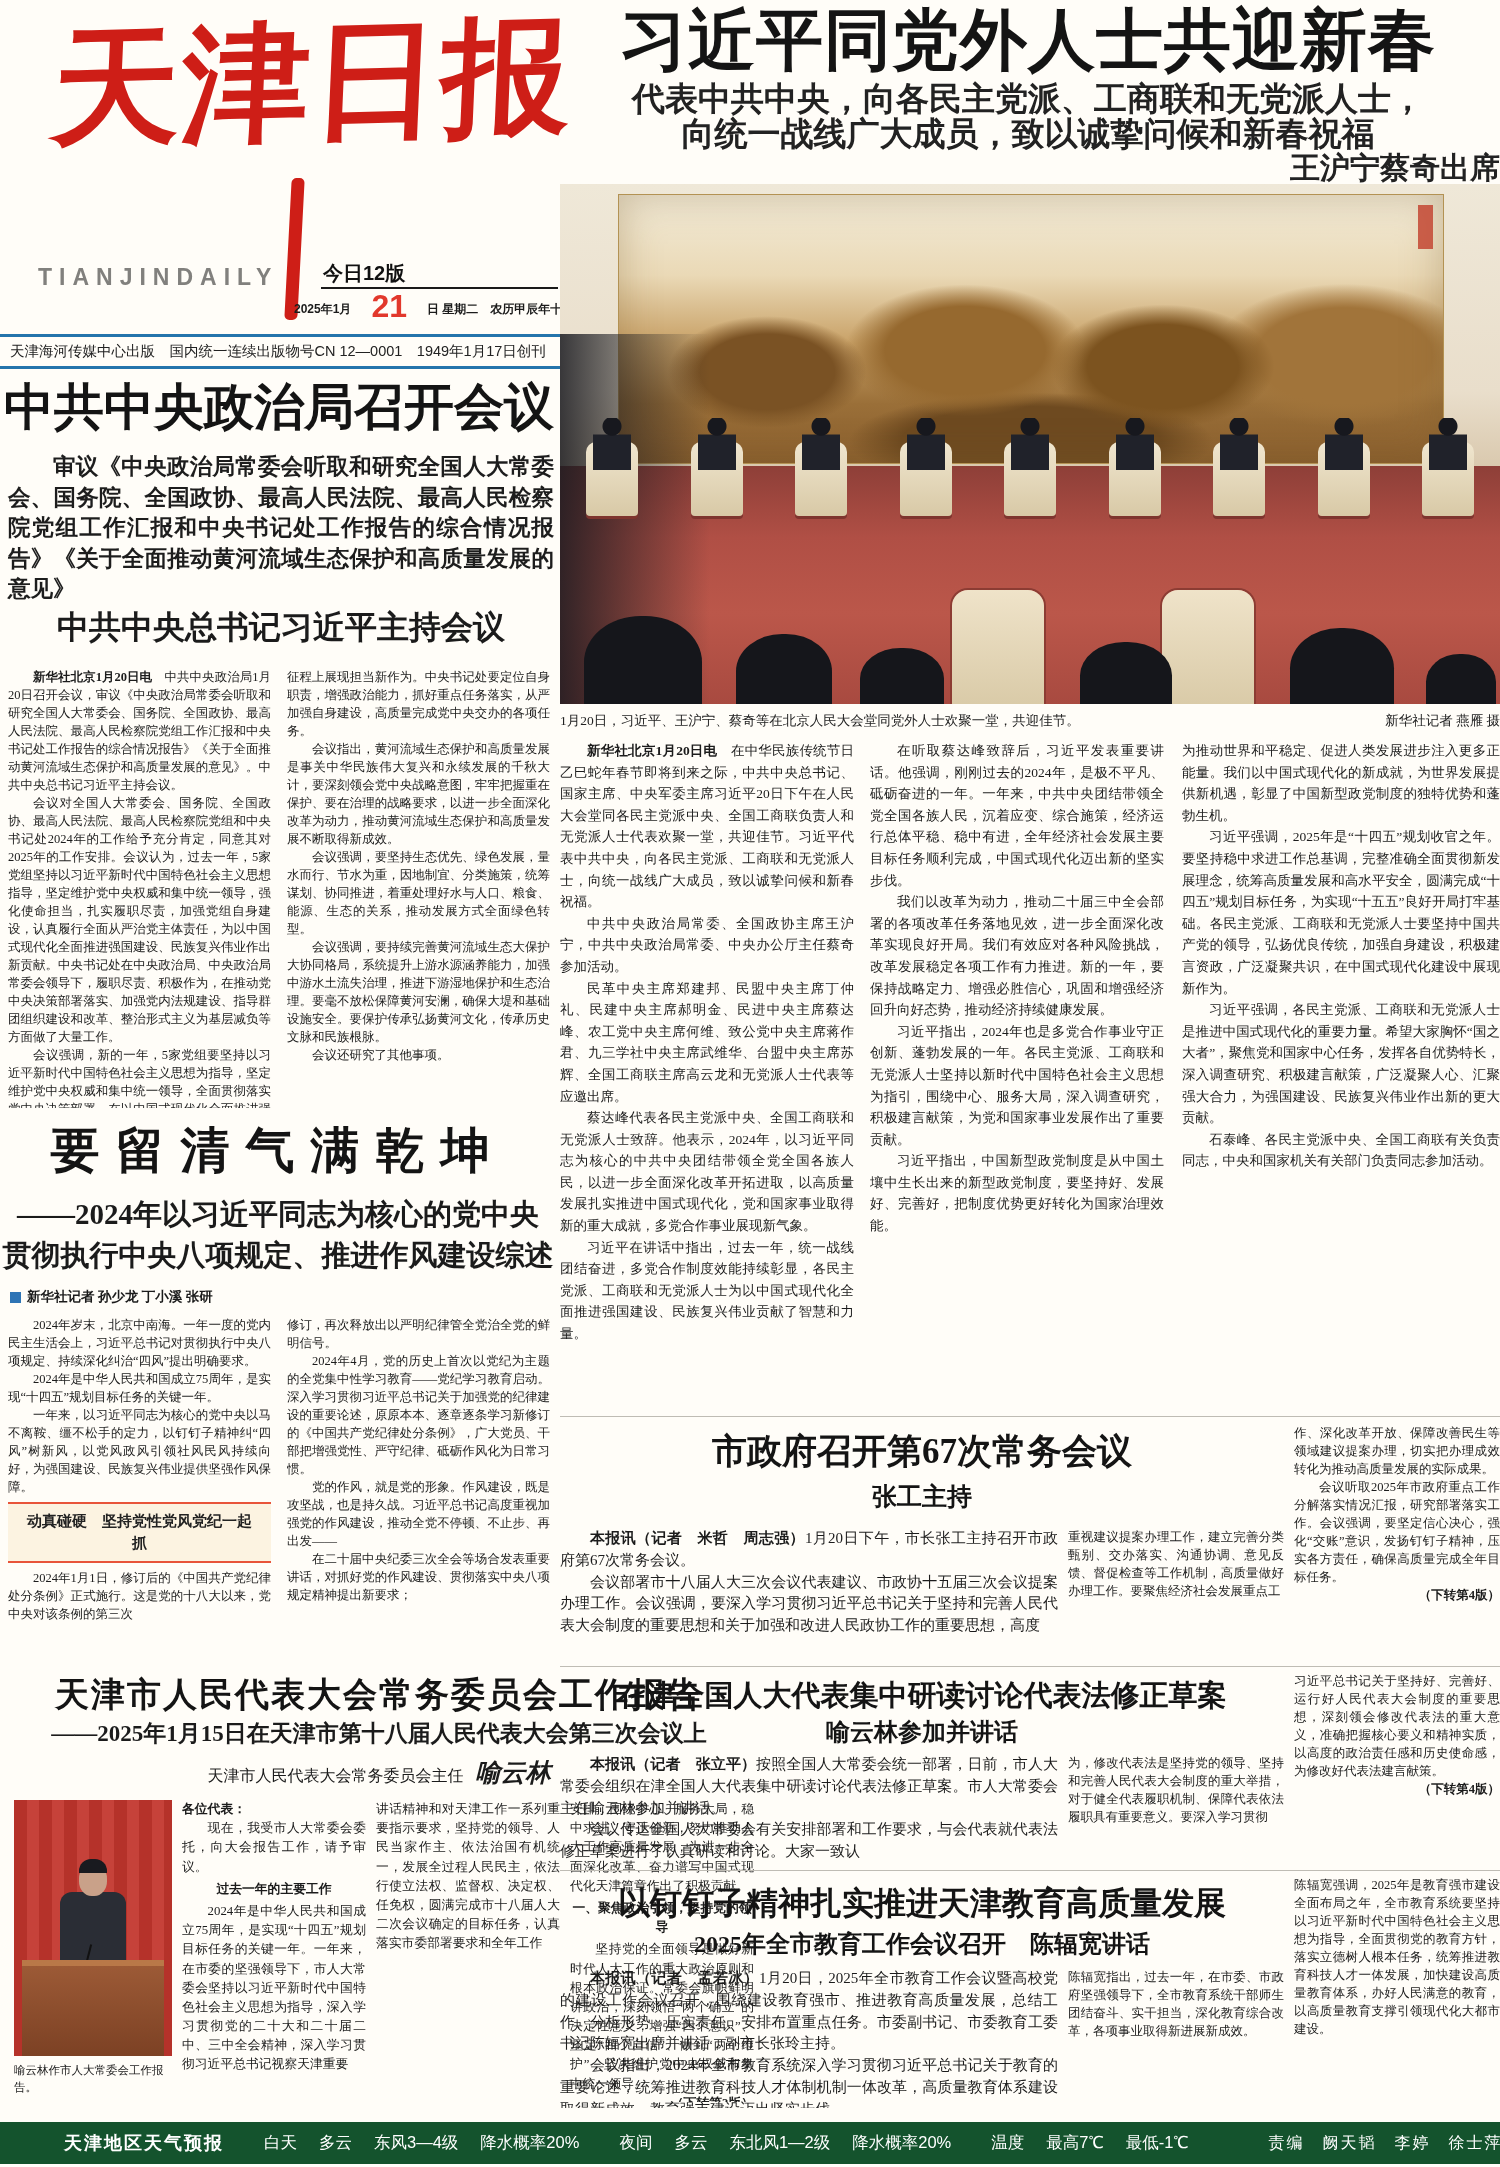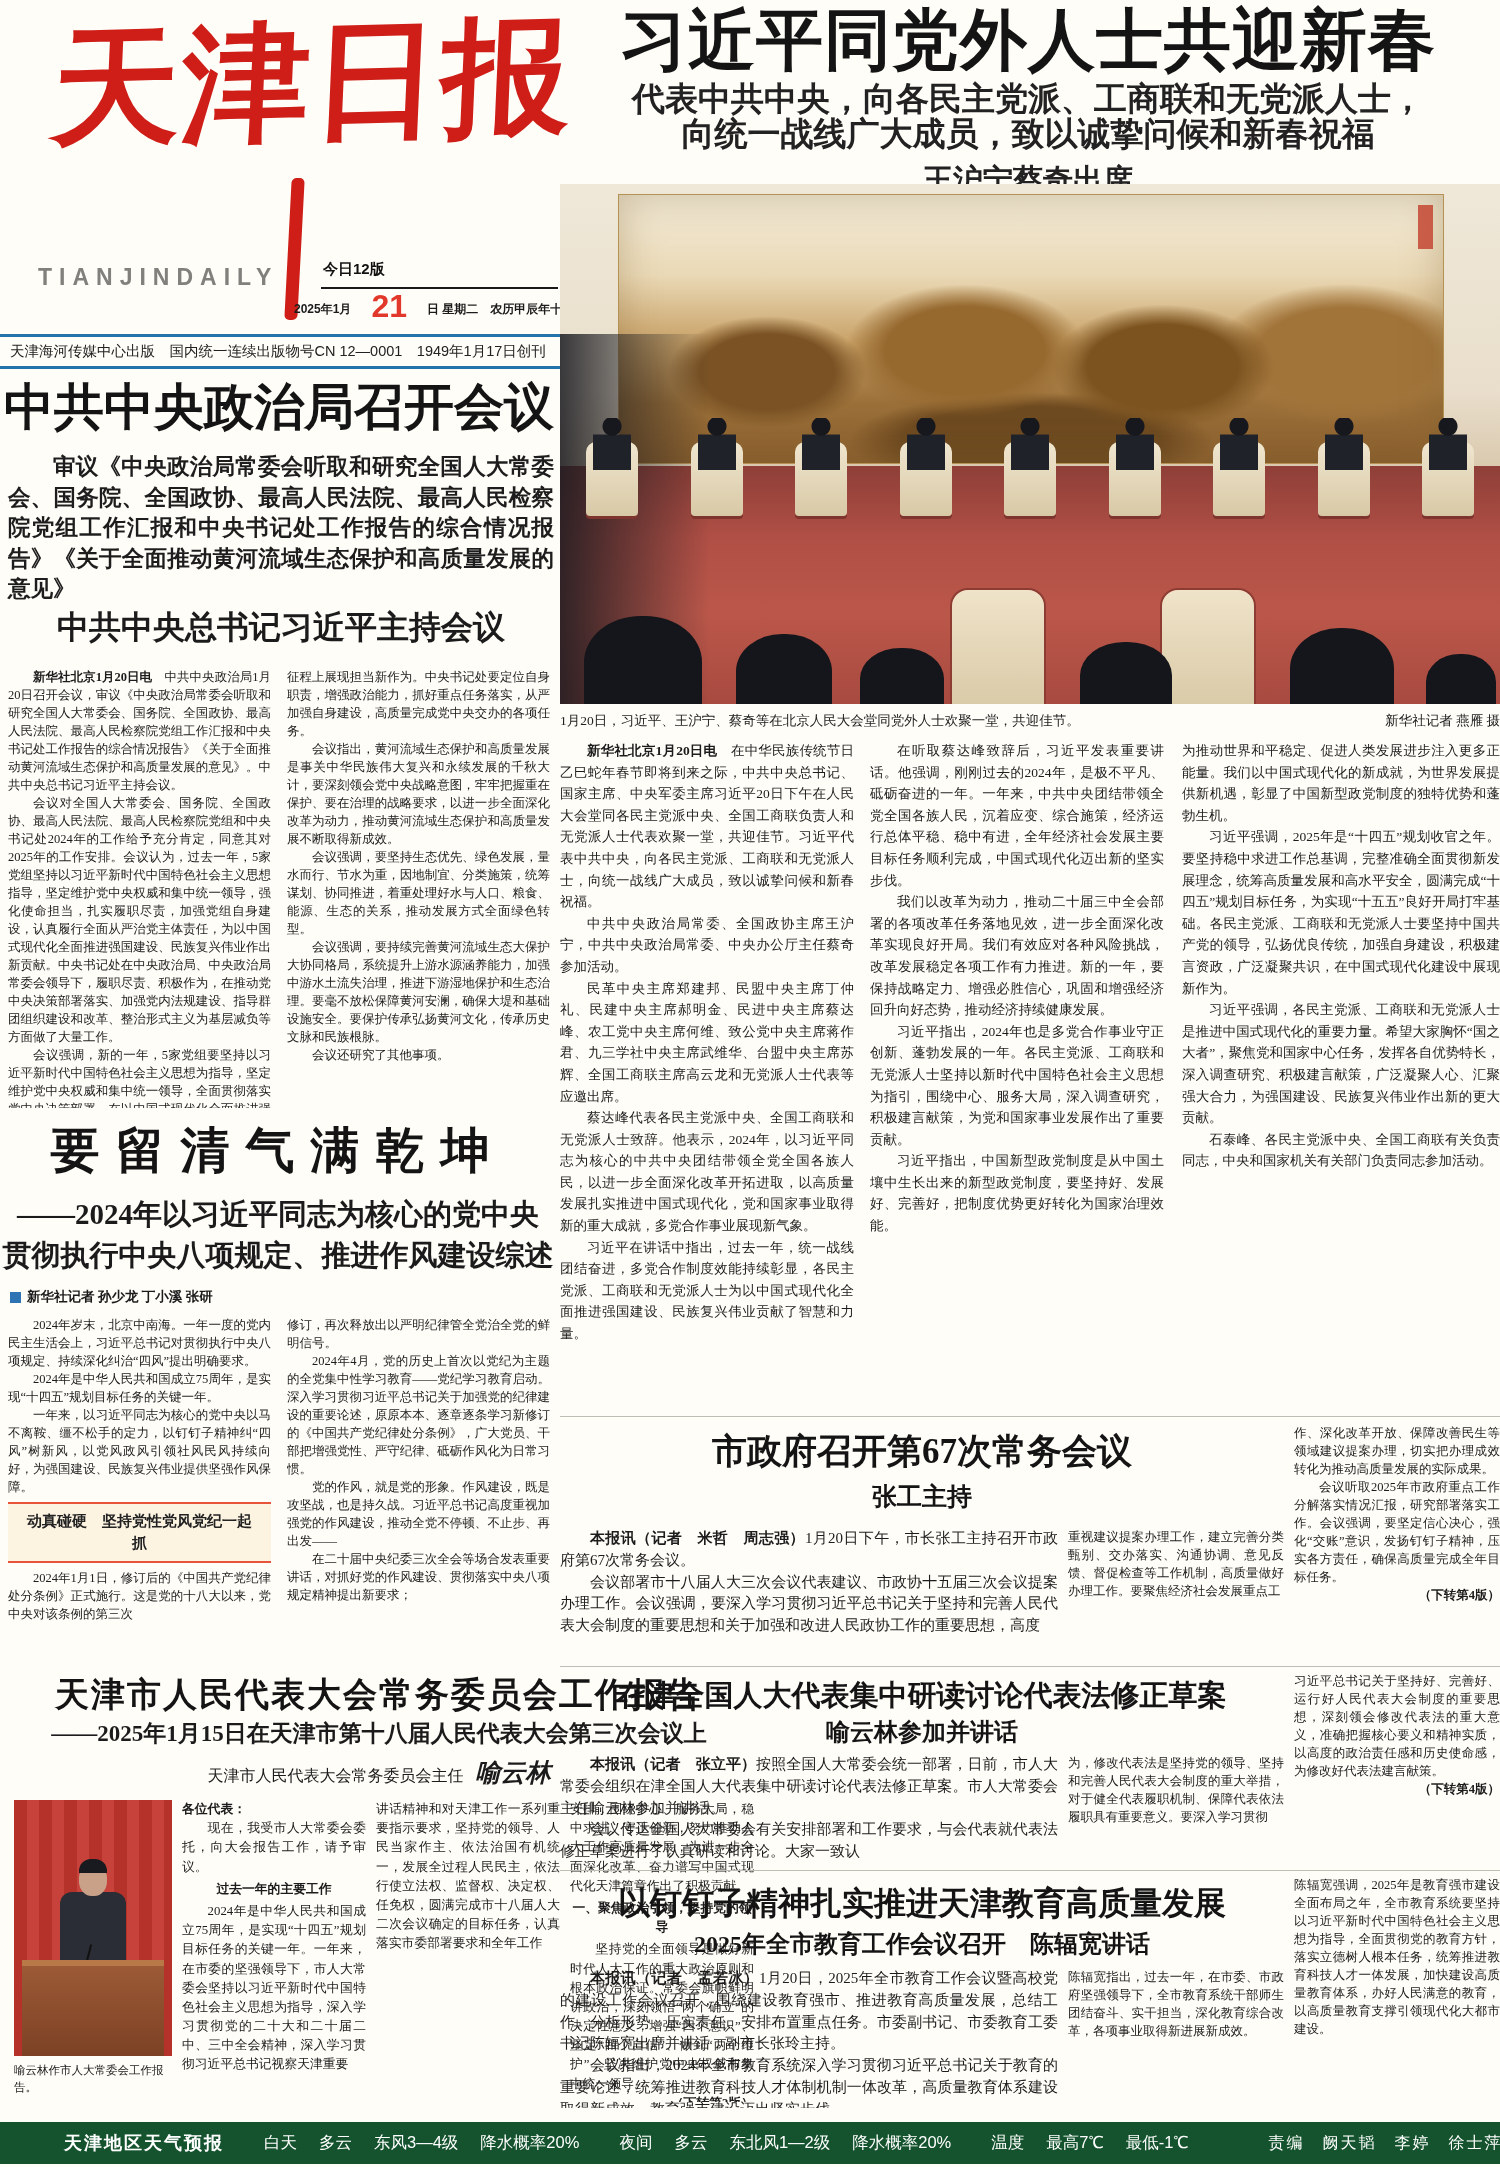--- a/index.html
+++ b/index.html
@@ -6,34 +6,34 @@
   .page{position:relative;width:1500px;height:2167px;background:#fffdf8;margin:0 auto;overflow:hidden;
         font-family:"Liberation Serif","DejaVu Serif",serif;color:#1b1b1b;}
   .abs{position:absolute;}
   .sans{font-family:"Liberation Sans","DejaVu Sans",sans-serif;}
 
   
   .masthead-title{left:52px;top:16px;font-size:128px;line-height:1.05;font-weight:bold;color:#ce1e17;
       letter-spacing:2px;transform:rotate(-1.5deg) skewX(-4deg);white-space:nowrap;}
   .brush-stroke{left:288px;top:178px;width:13px;height:142px;background:#ce1e17;border-radius:5px;transform:skewX(-3deg);}
   .masthead-latin{left:38px;top:264px;font-size:23px;font-weight:bold;letter-spacing:7px;color:#81807d;}
-  .edition{left:323px;top:260px;font-size:15px;font-weight:bold;color:#111;}
+  .edition{left:323px;top:260px;font-size:20px;font-weight:bold;color:#111;}
   .date-rule{left:321px;top:287px;width:237px;height:2px;background:#1a1a1a;}
   .date-line{left:294px;top:292px;width:266px;display:flex;align-items:flex-end;gap:20px;white-space:nowrap;overflow:hidden;}
   .date-line .dpre,.date-line .dsuf{font-size:12px;font-weight:bold;padding-bottom:3px;}
   .date-line .dday{font-size:32px;line-height:.9;font-weight:bold;color:#e2382c;font-family:"Liberation Sans",sans-serif;}
   .pubbar{left:0;top:334px;width:546px;border-top:3px solid #2474ac;border-bottom:3px solid #2474ac;
       padding:5px 6px 5px 10px;font-size:14.5px;color:#222;white-space:nowrap;overflow:hidden;}
 
   
   .top-head{left:556px;top:6px;width:944px;text-align:center;font-size:67px;font-weight:900;letter-spacing:1px;
       color:#141414;line-height:1.0;white-space:nowrap;}
   .top-deck{left:556px;top:82px;width:944px;text-align:center;font-weight:bold;font-size:33px;line-height:1.06;color:#222;}
   .top-deck div{white-space:nowrap;}
-  .top-deck .att{font-size:30px;margin-top:12px;}
+  .top-deck .att{font-size:30px;margin-top:0;text-align:right;}
 
   
   .photo{left:560px;top:184px;width:940px;height:520px;overflow:hidden;background:linear-gradient(180deg,#efe8d8 0%,#e9decb 40%,#d9c8ad 55%);}
   .mural{position:absolute;left:58px;top:10px;width:824px;height:268px;border:1px solid #b39253;
       background:
         radial-gradient(160px 90px at 18% 66%,#7a5224 0 42%,transparent 62%),
         radial-gradient(200px 110px at 42% 58%,#96692f 0 40%,transparent 60%),
         radial-gradient(180px 100px at 66% 64%,#7c531f 0 42%,transparent 62%),
         radial-gradient(220px 120px at 88% 60%,#a1743a 0 40%,transparent 60%),
         radial-gradient(260px 70px at 50% 92%,#6e4a20 0 50%,transparent 70%),

